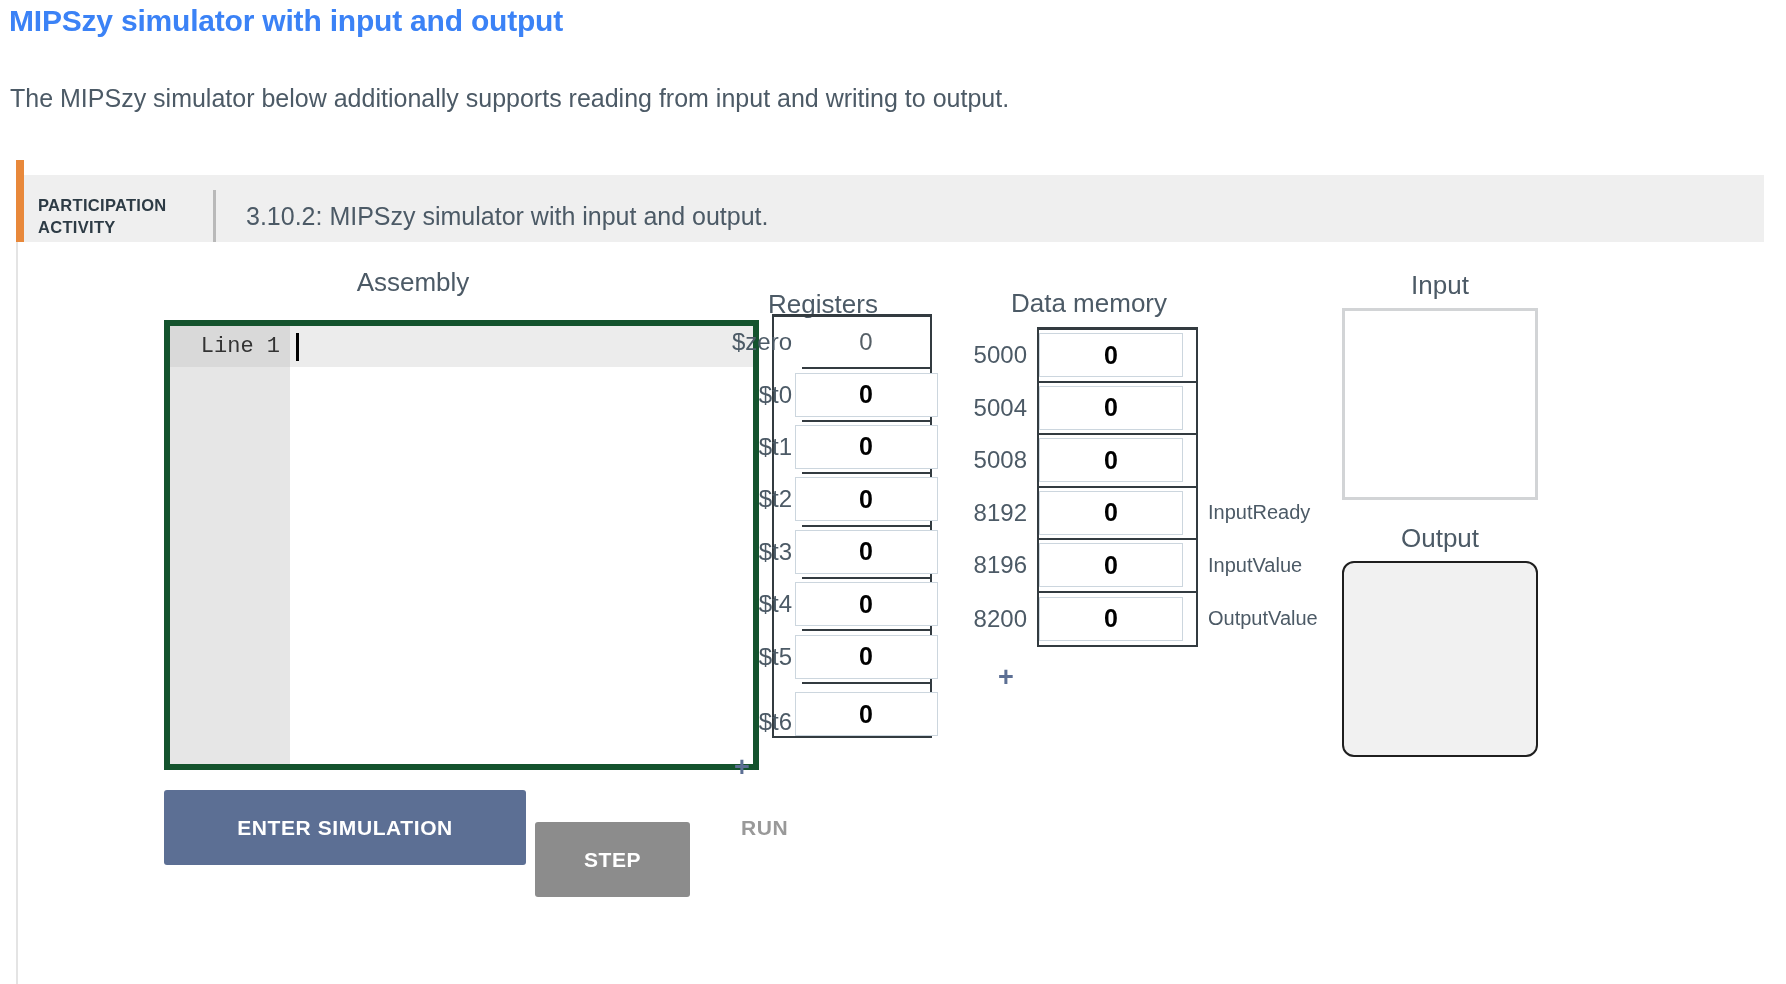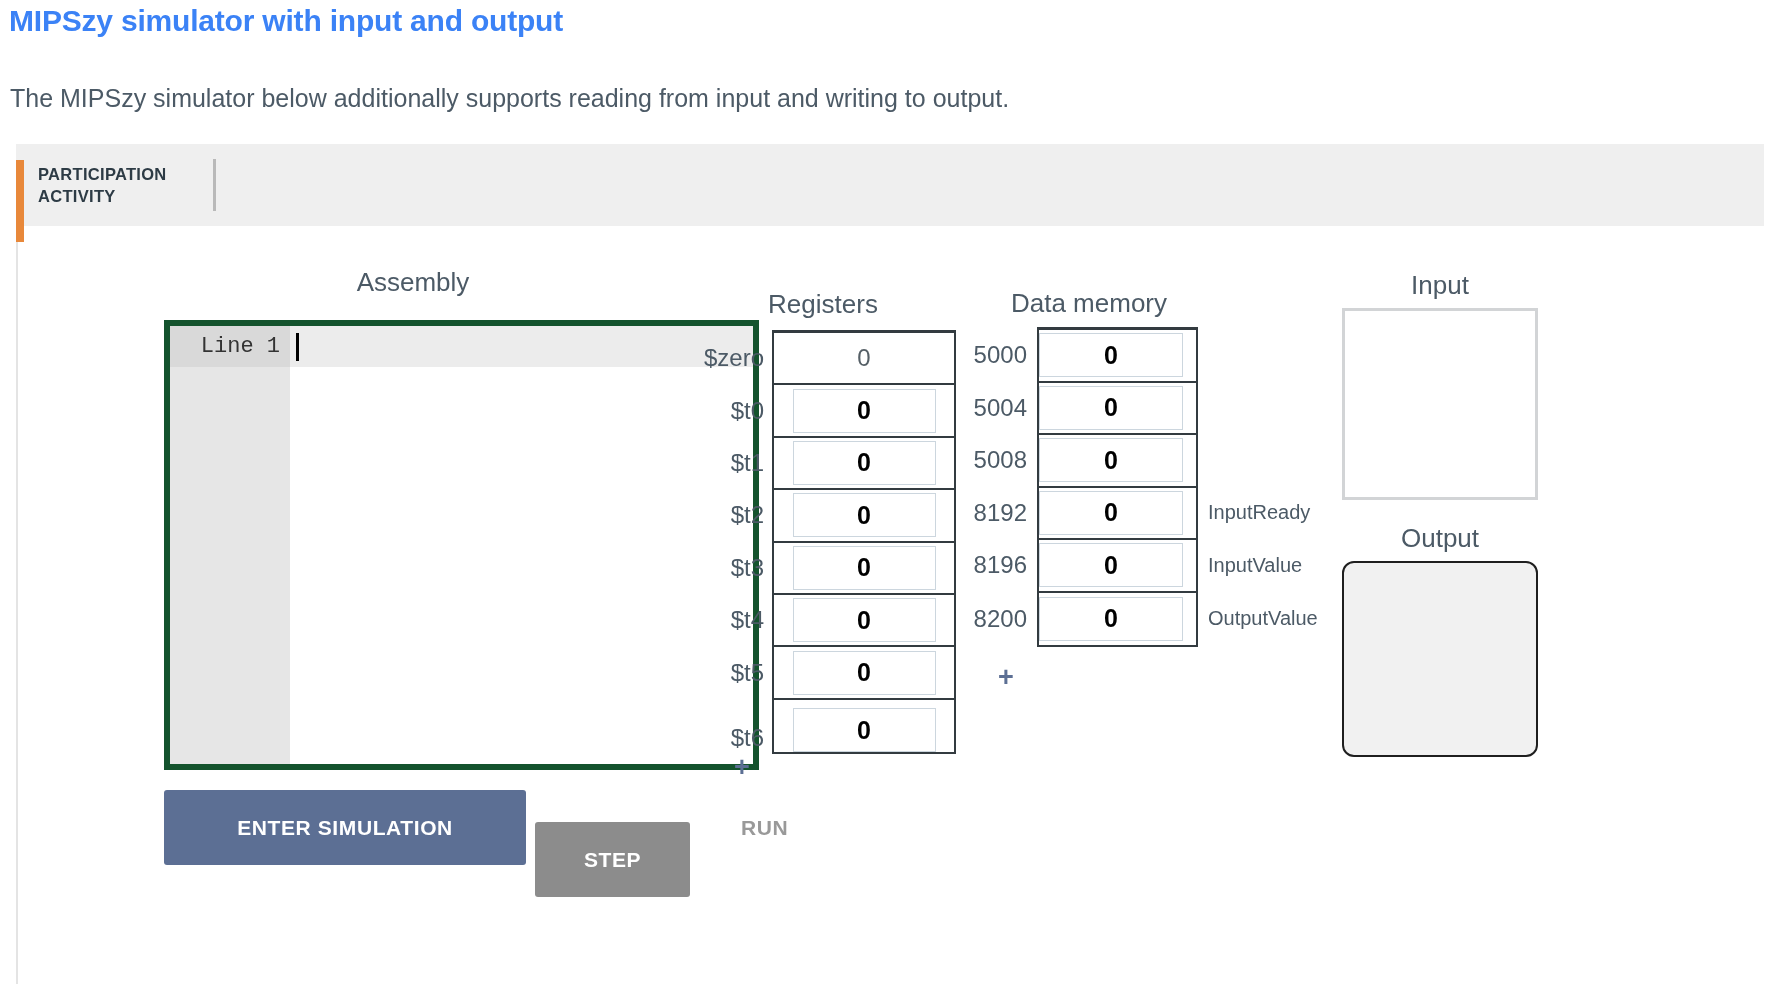--- a/index.html
+++ b/index.html
@@ -28,21 +28,21 @@
     position: absolute;
     left: 10px; top: 84px;
     font-size: 25px;
     color: #4c5a66;
     font-weight: 400;
   }
 
   
   .activity-header {
     position: absolute;
-    left: 16px; top: 144px;
+    left: 16px; top: 175px;
     width: 1748px; height: 82px;
     background: #efefef;
     display: flex;
     align-items: center;
   }
   .activity-accent {
     position: absolute;
     left: 16px; top: 160px;
     width: 8px; height: 82px;
     background: #e8883a;
@@ -181,25 +181,26 @@
     cursor: pointer;
     user-select: none;
   }
   .plus-reg { left: 716px; top: 512px; }
   .plus-mem { left: 980px; top: 422px; }
 
   
   .reg-label { left: 805px; top: 47px; transform: translateX(-50%); }
   .reg-table {
     position: absolute;
-    left: 754px; top: 88px;
-    width: 184px;
+    left: 754px; top: 72px;
+    width: 160px;
     border: 2px solid #333b40;
     border-top-width: 3px;
     border-bottom-width: 2px;
+    padding-left: 28px;
   }
   .reg-row {
     height: 52.4px;
     border-bottom: 2px solid #333b40;
     display: flex;
     align-items: center;
     justify-content: center;
     position: relative;
   }
   .reg-row:last-child { border-bottom: none; align-items: flex-end; }
@@ -311,20 +312,21 @@
 
 <div class="page-title">MIPSzy simulator with input and output</div>
 <div class="page-subtitle">The MIPSzy simulator below additionally supports reading from input and writing to output.</div>
 
 <div class="activity-header">
   <div class="activity-kicker">
     <div>PARTICIPATION</div>
     <div>ACTIVITY</div>
   </div>
   <div class="activity-divider"></div>
+  <div class="activity-title">3.10.2: MIPSzy simulator with input and output.</div>
 </div>
 <div class="activity-accent"></div>
 
 <div class="sim-body">
 
   <div class="col-heading asm-label">Assembly</div>
   <div class="asm-editor">
     <div class="asm-gutter">
       <div class="asm-gutter-line">Line 1</div>
     </div>

